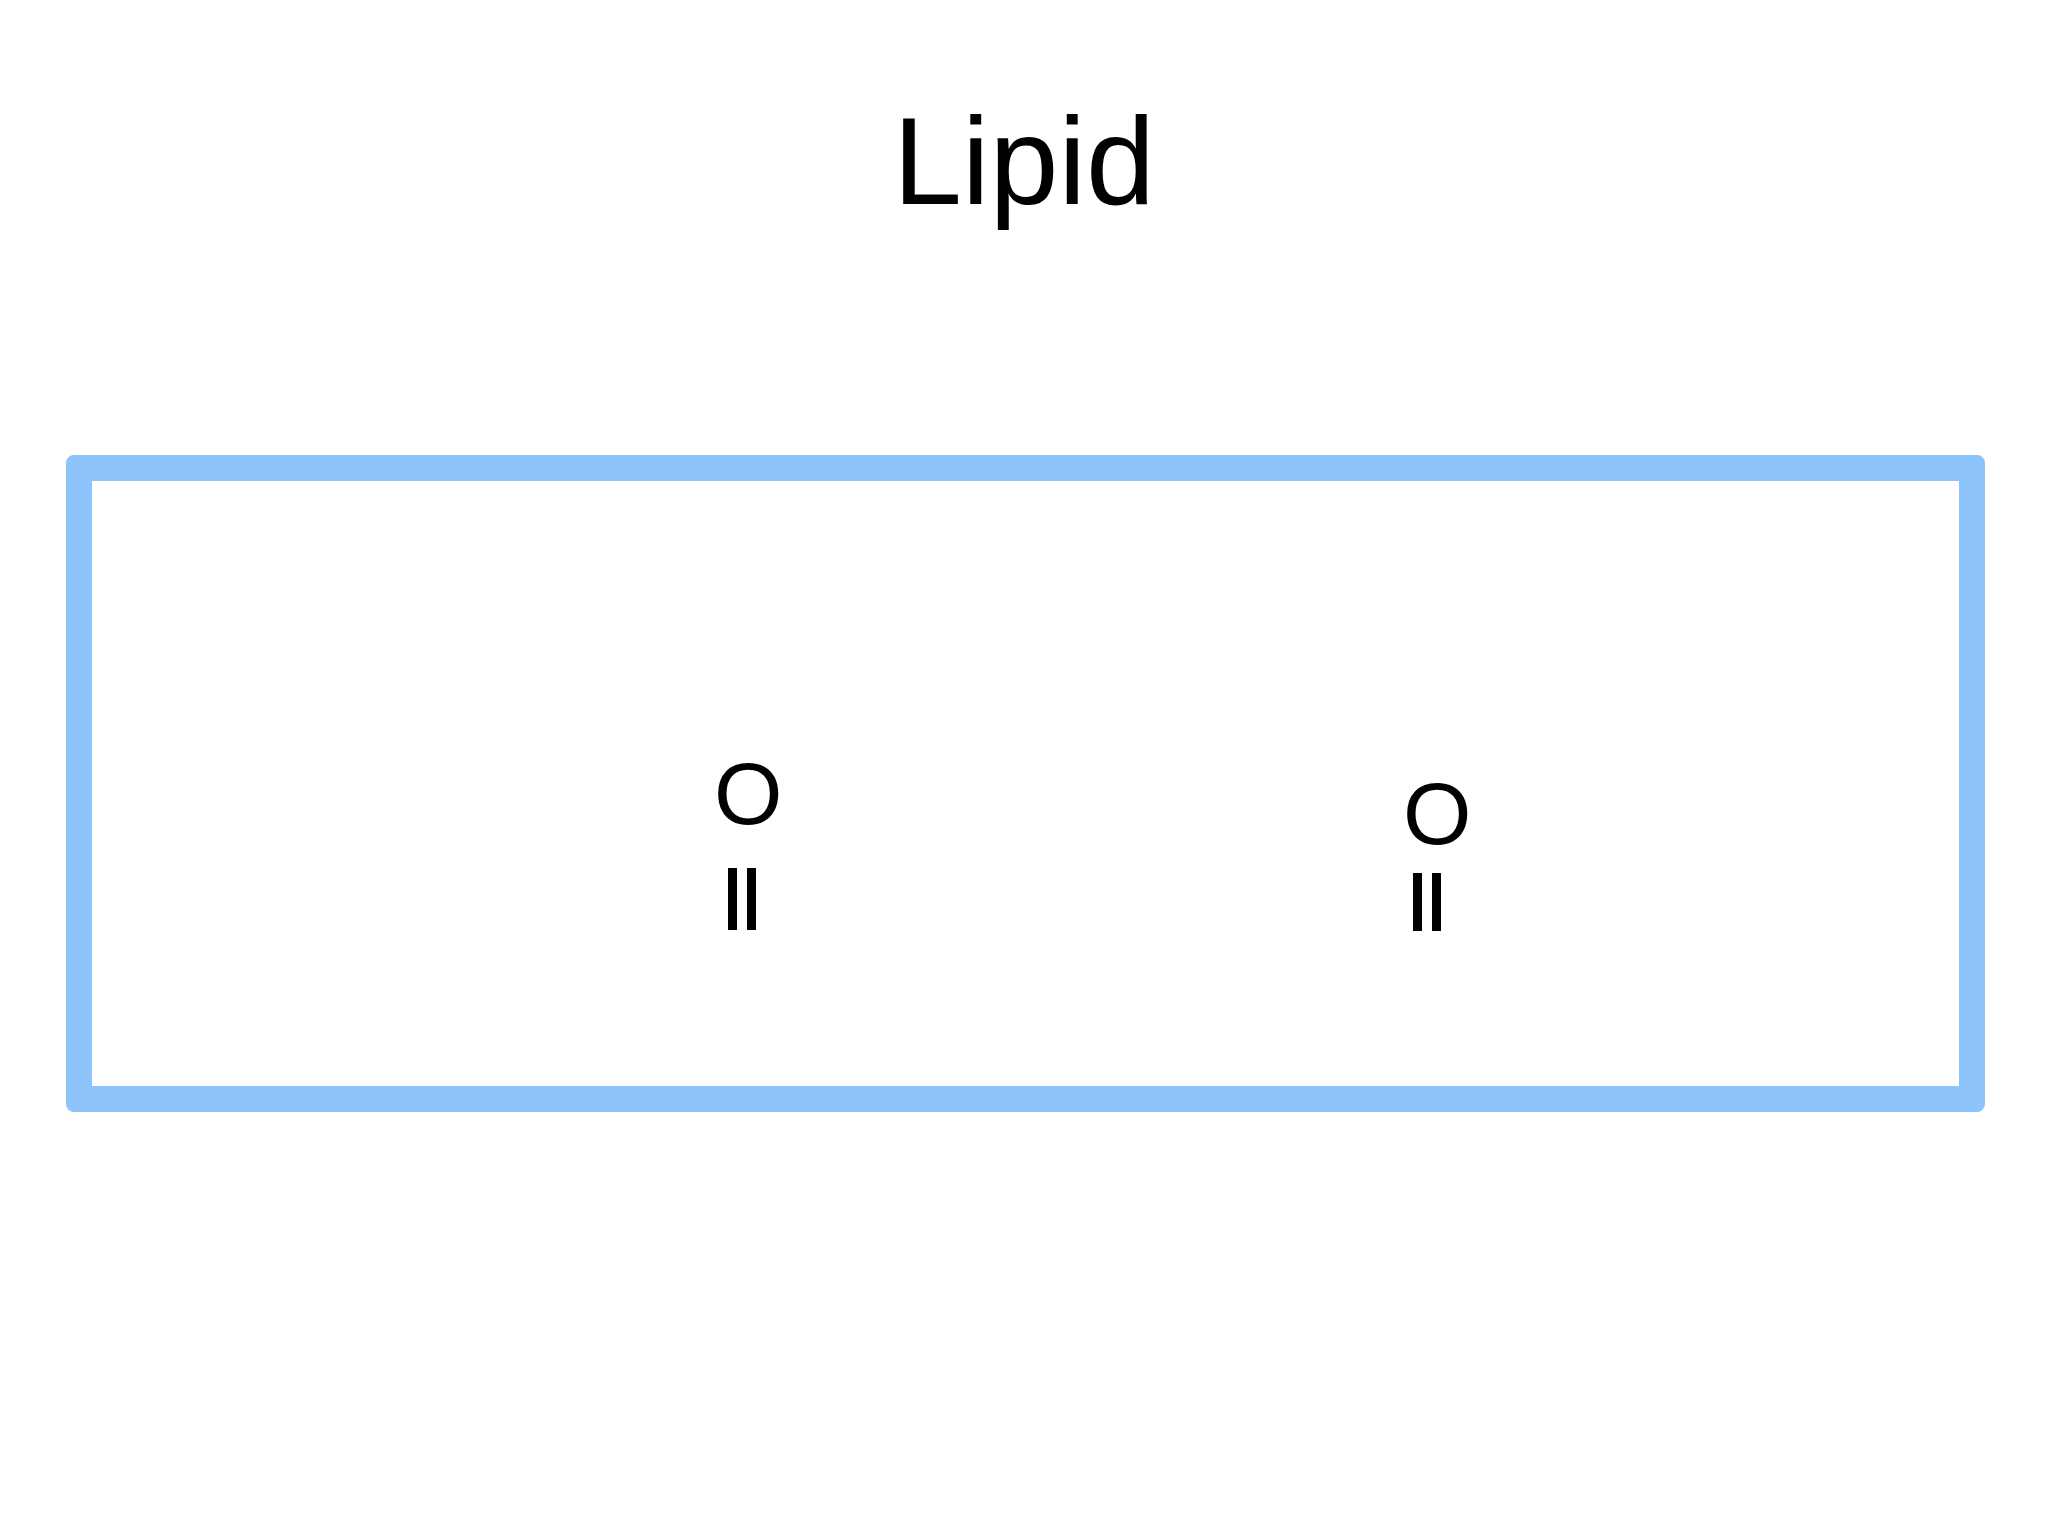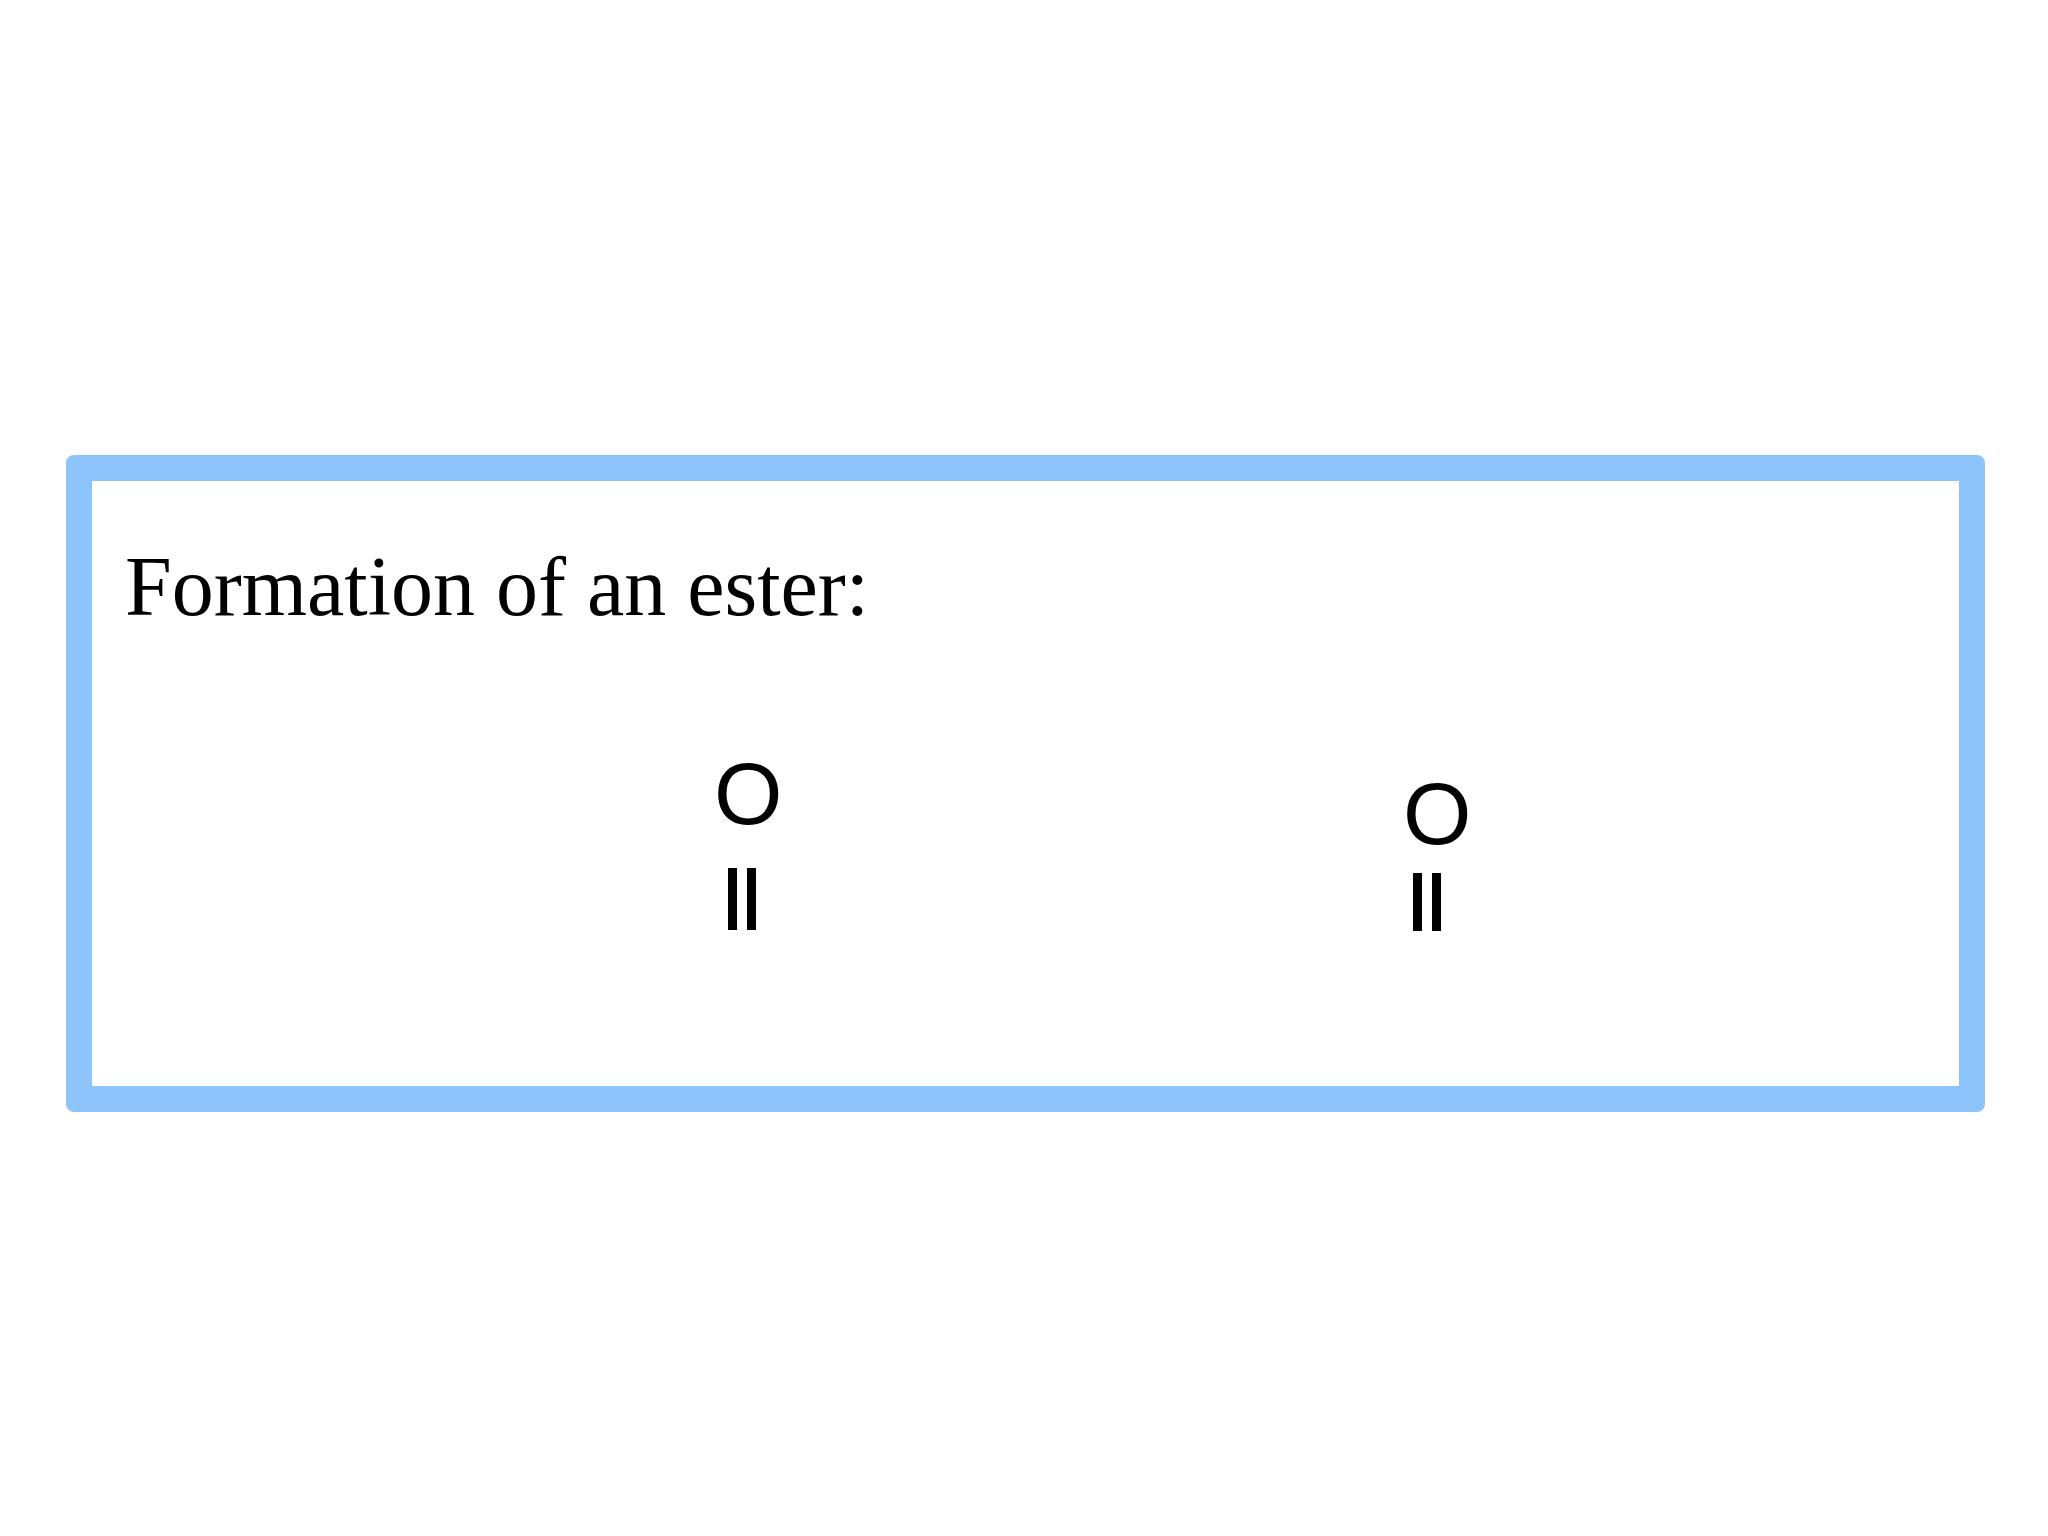--- a/index.html
+++ b/index.html
@@ -77,24 +77,24 @@
     position: absolute;
     width: 9px;
     background: #000000;
   }
 </style>
 </head>
 <body>
 
 <div id="slide">
 
+  <div id="title">Lipid</div>
 
   <div id="panel"></div>
 
-  <div id="panel-heading">Formation of an ester:</div>
 
   <div id="equation">
 
     <span class="carbonyl-o" style="left:594px; top:-10px;">O</span>
     <span class="dbond" style="left:608px; top:108px; height:62px;"></span>
     <span class="dbond" style="left:627px; top:108px; height:62px;"></span>
 
     <span class="carbonyl-o" style="left:1283px; top:10px;">O</span>
     <span class="dbond" style="left:1293px; top:113px; height:58px;"></span>
     <span class="dbond" style="left:1312px; top:113px; height:58px;"></span>

